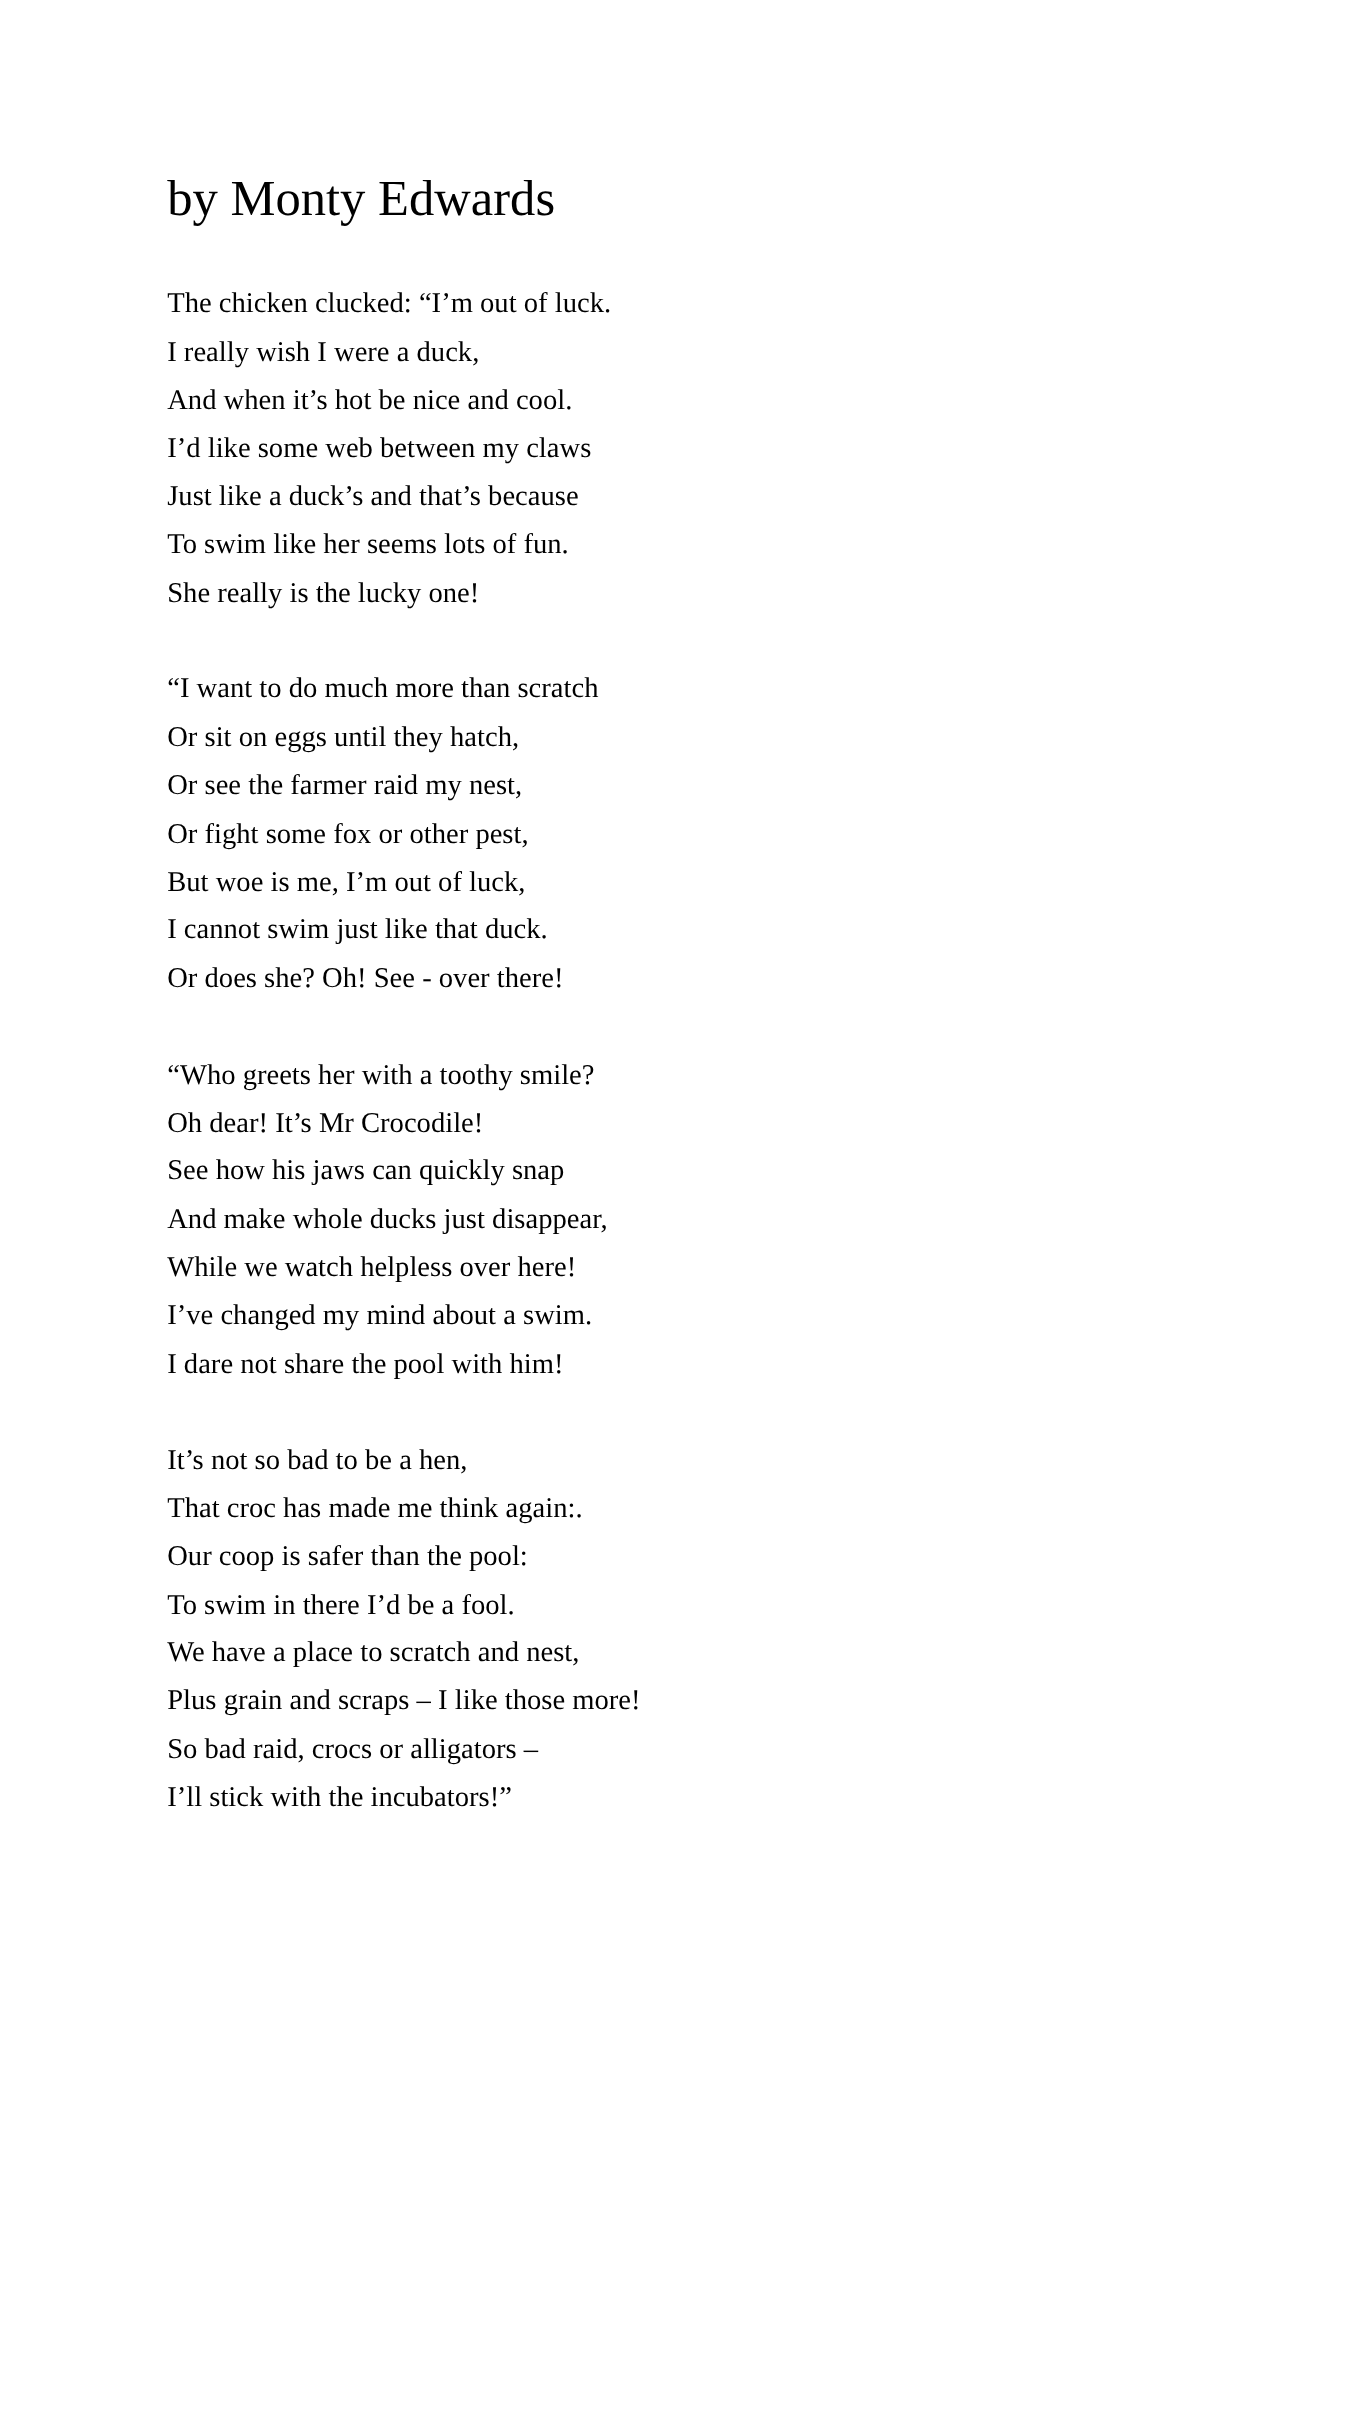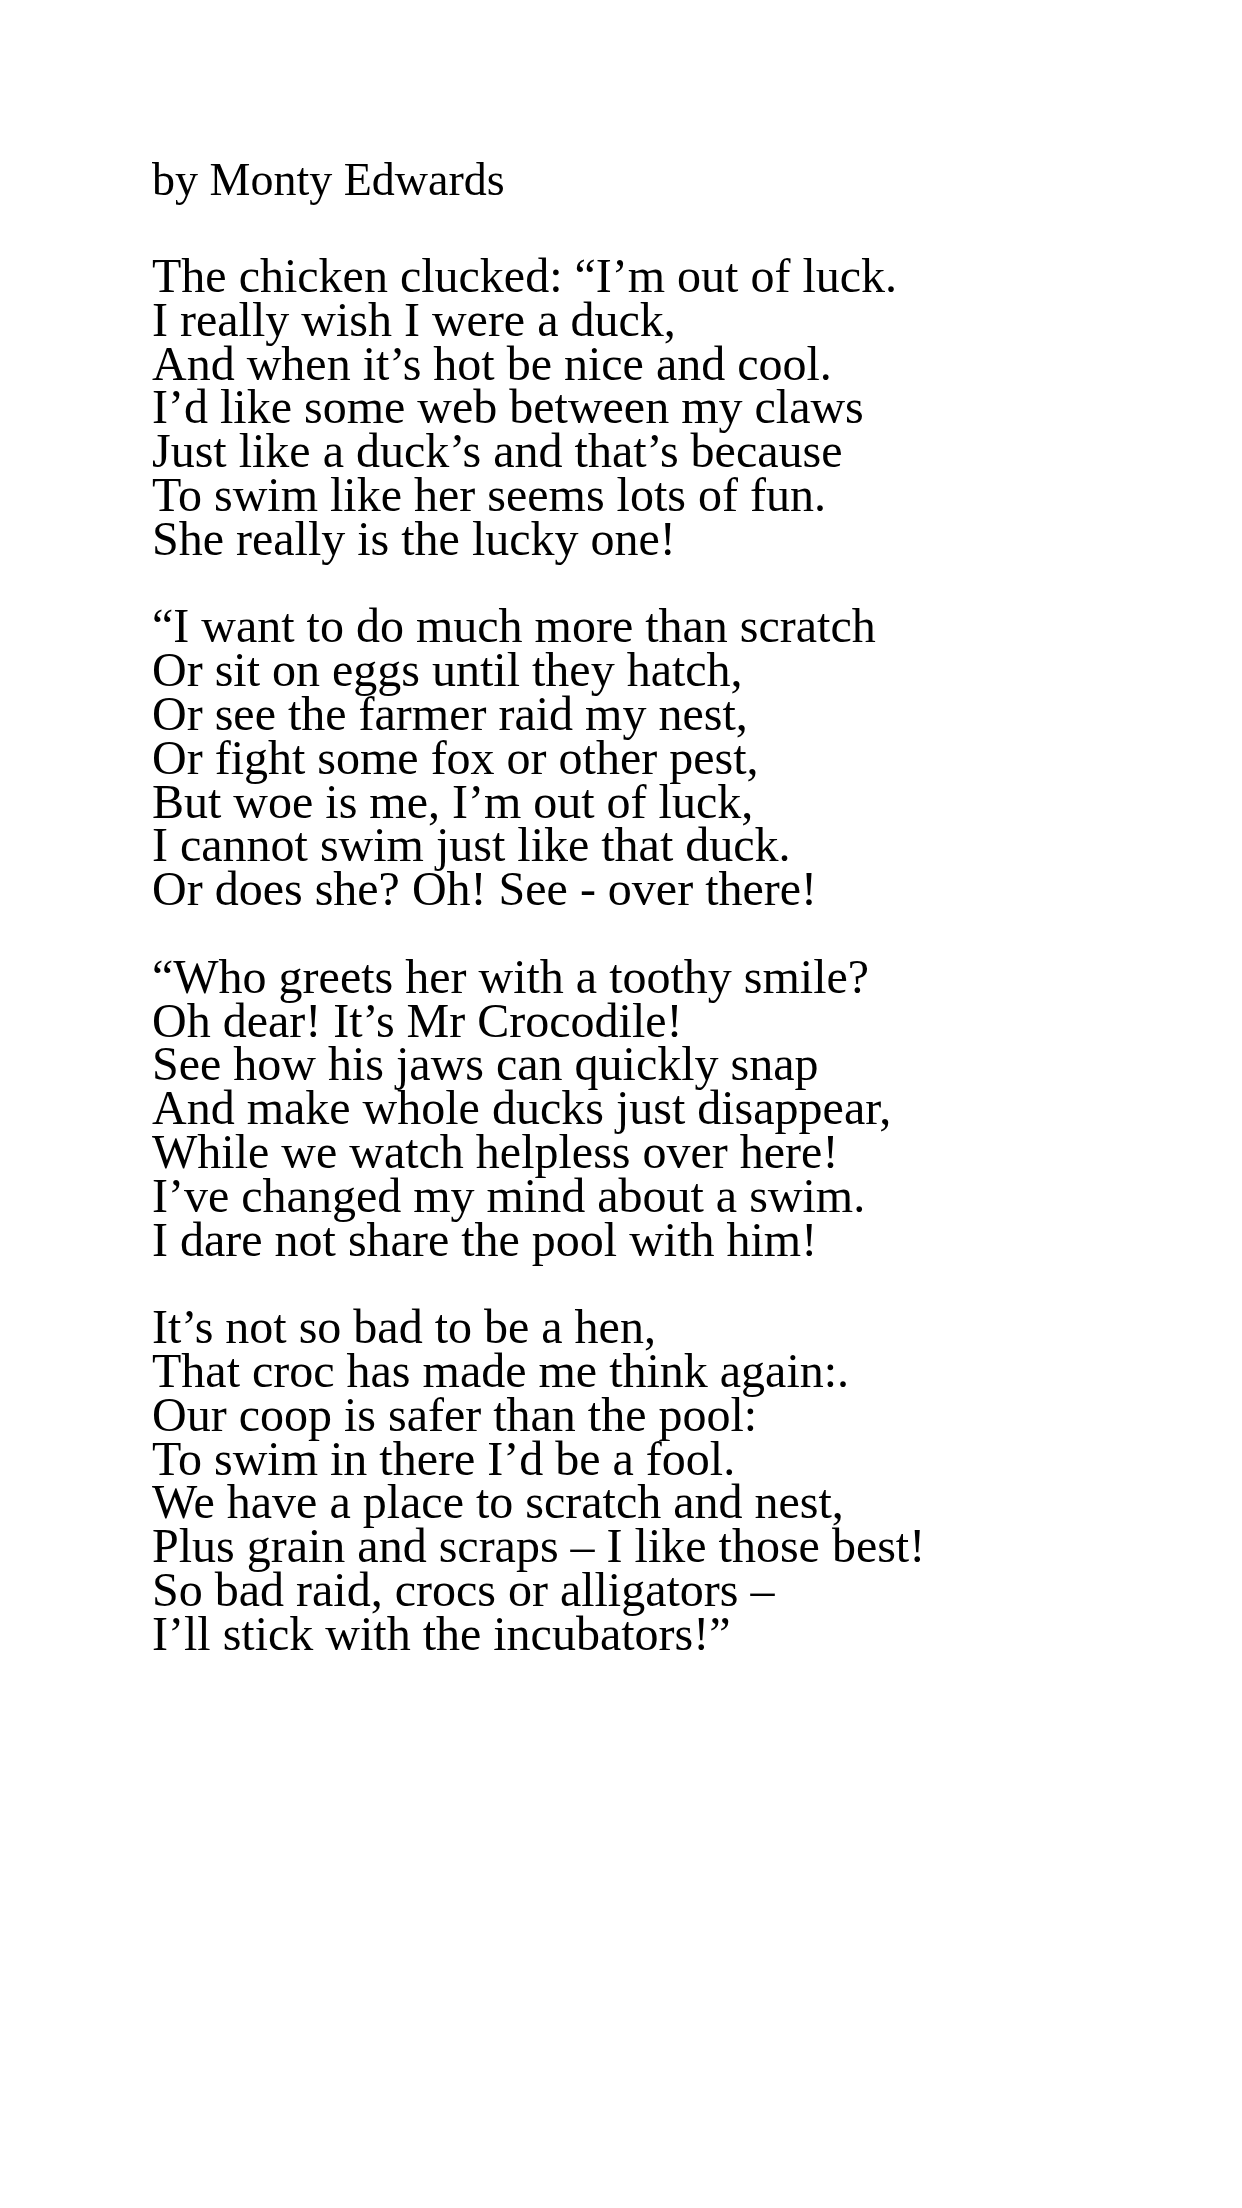--- a/index.html
+++ b/index.html
@@ -26,21 +26,21 @@
       line-height: 58px;
       margin: 0;
       font-weight: normal;
     }
     .title-line, .author-line {
       display: block;
       white-space: nowrap;
     }
     .poem {
       margin-top: 45px;
-      font-size: 48px;
+      font-size: 26px;
       line-height: 43.8px;
     }
     .stanza {
       margin: 0 0 43.8px 0;
     }
     .stanza:last-child {
       margin-bottom: 0;
     }
     .line {
       display: block;
@@ -85,18 +85,18 @@
       <span class="line">I’ve changed my mind about a swim.</span>
       <span class="line">I dare not share the pool with him!</span>
     </div>
 
     <div class="stanza">
       <span class="line">It’s not so bad to be a hen,</span>
       <span class="line">That croc has made me think again:.</span>
       <span class="line">Our coop is safer than the pool:</span>
       <span class="line">To swim in there I’d be a fool.</span>
       <span class="line">We have a place to scratch and nest,</span>
-      <span class="line">Plus grain and scraps – I like those best!</span>
+      <span class="line">Plus grain and scraps – I like those more!</span>
       <span class="line">So bad raid, crocs or alligators –</span>
       <span class="line">I’ll stick with the incubators!”</span>
     </div>
   </div>
 </div>
 
 </body></html>

